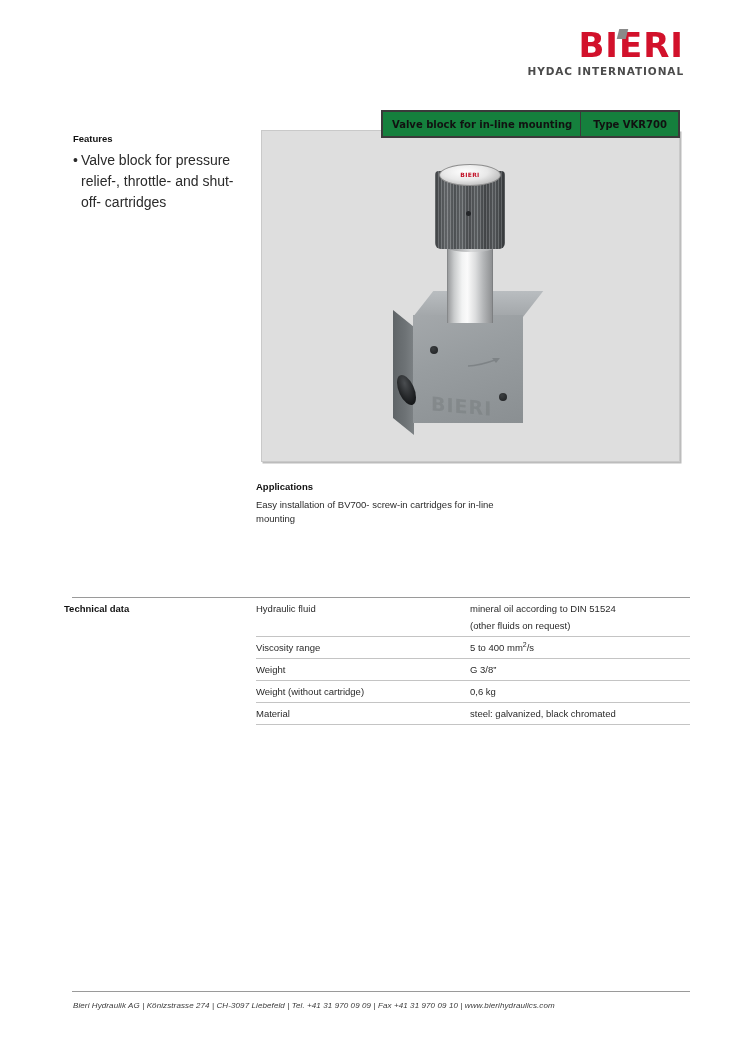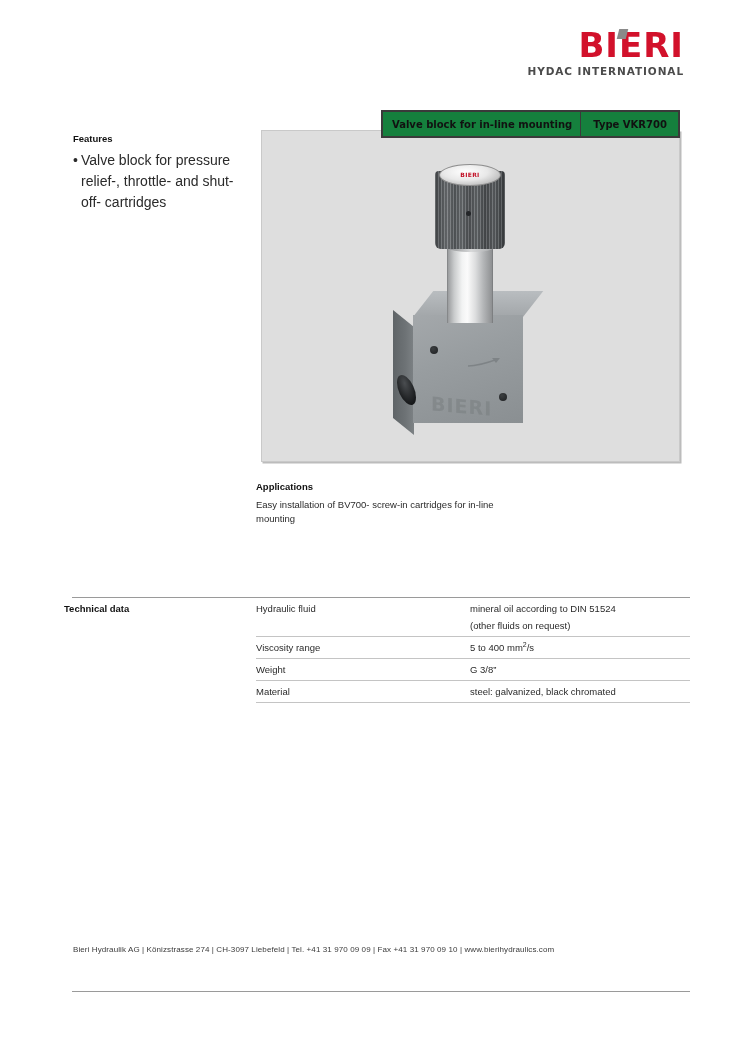--- a/index.html
+++ b/index.html
@@ -336,25 +336,26 @@
     position: absolute;
     left: 72px;
     top: 991px;
     width: 618px;
     height: 1px;
     background: #9a9a9a;
   }
   #footer-text {
     position: absolute;
     left: 73px;
-    top: 945px;
+    top: 1001px;
     font-size: 8px;
     color: #3a3a3a;
     letter-spacing: 0.1px;
     white-space: nowrap;
+    font-style: italic;
   }
 </style>
 </head>
 <body>
 
 <div id="logo-block">
   <div id="logo-wordmark">
     <span>BIERI</span>
     <span id="logo-accent"></span>
   </div>
@@ -431,20 +432,24 @@
   </tr>
   <tr>
     <td class="k">Viscosity range</td>
     <td class="v"><span>5 to 400 mm</span><sup>2</sup><span>/s</span></td>
   </tr>
   <tr>
     <td class="k">Weight</td>
     <td class="v">G 3/8”</td>
   </tr>
   <tr>
+    <td class="k">Weight (without cartridge)</td>
+    <td class="v">0,6 kg</td>
+  </tr>
+  <tr>
     <td class="k">Material</td>
     <td class="v">steel: galvanized, black chromated</td>
   </tr>
 </tbody>
   </table>
 
 <div id="footer-rule"></div>
 <div id="footer-text">Bieri Hydraulik AG | Könizstrasse 274 | CH-3097 Liebefeld | Tel. +41 31 970 09 09 | Fax +41 31 970 09 10 | www.bierihydraulics.com</div>
 
 </body></html>

